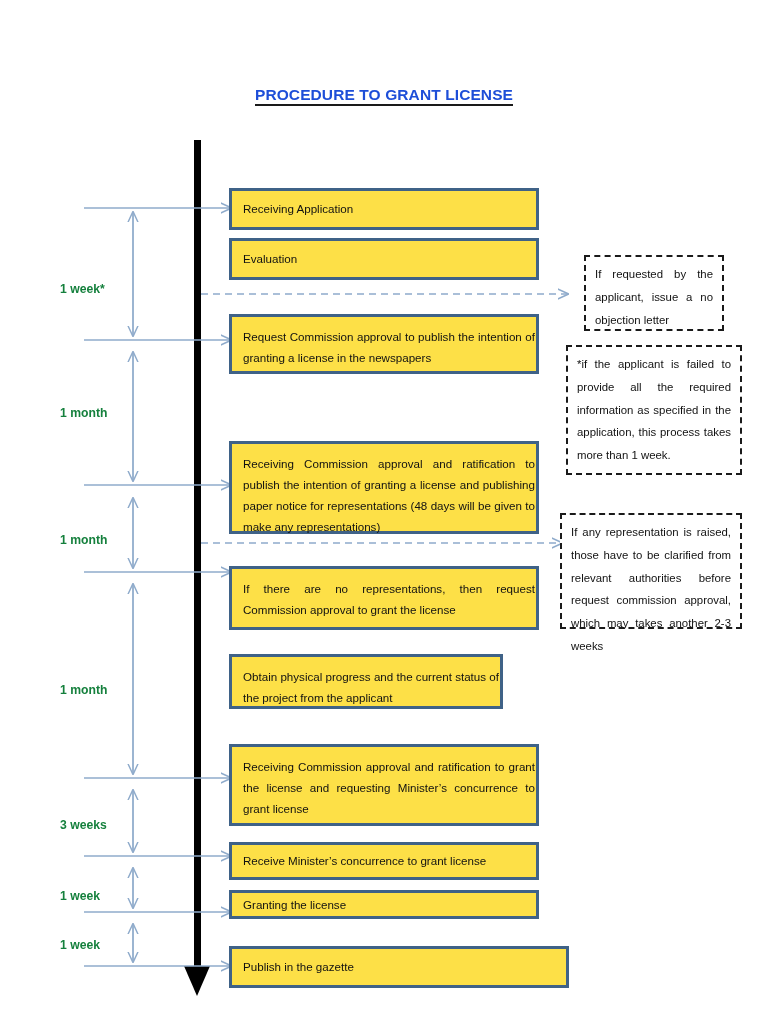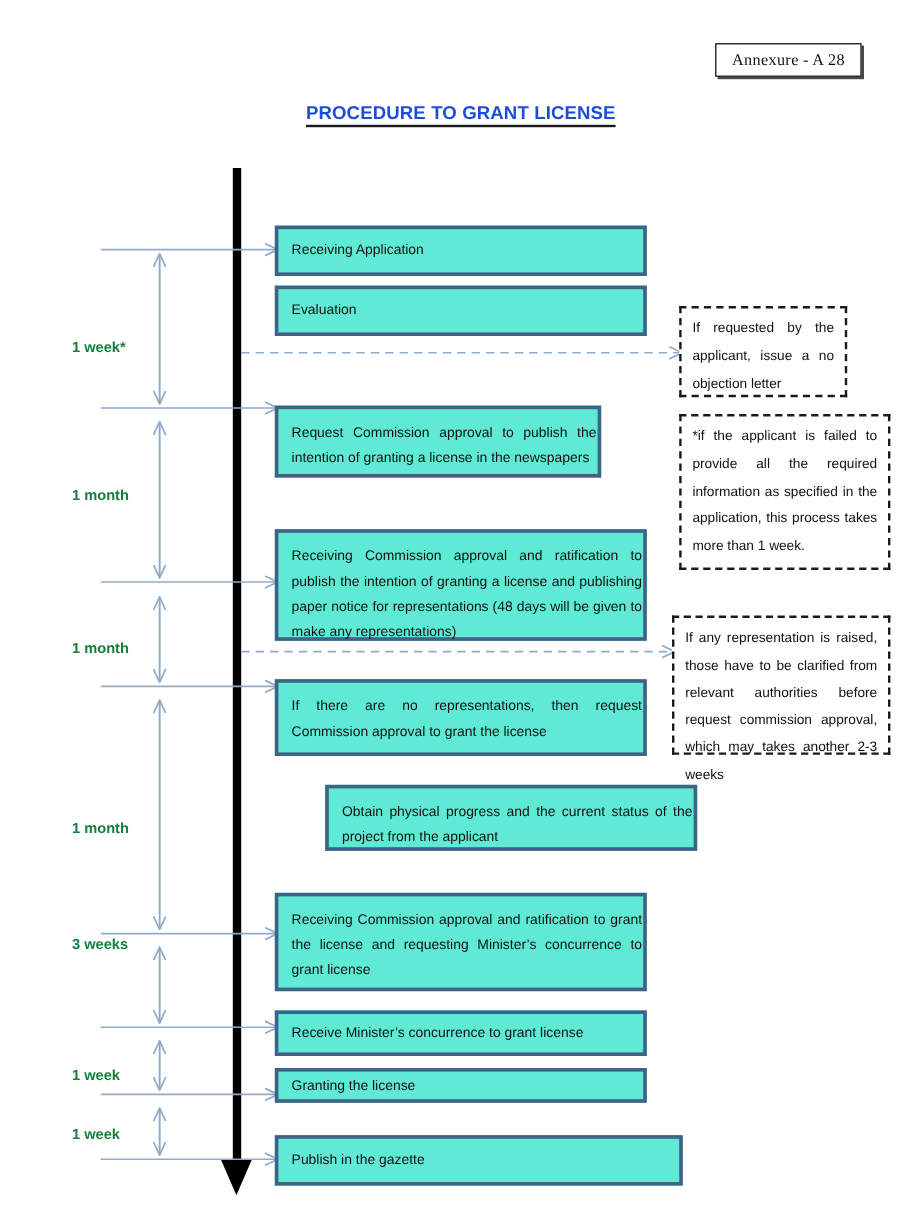--- a/index.html
+++ b/index.html
@@ -73,21 +73,21 @@
     border-left: 13px solid transparent;
     border-right: 13px solid transparent;
     border-top: 30px solid #000000;
   }
 
   
   .pbox {
     position: absolute;
     box-sizing: border-box;
     border: 3px solid #3f6287;
-    background: #5eead4;
+    background: #fde047;
     font-size: 11.6px;
     line-height: 1.82;
     color: #111111;
     padding: 9px 1px 6px 11px;
     text-align: justify;
     text-justify: inter-word;
   }
   .pbox.single {
     display: flex;
     align-items: center;
@@ -127,21 +127,20 @@
     width: 768px;
     height: 1024px;
     pointer-events: none;
   }
 </style>
 </head>
 <body>
 
 <div id="page">
 
-  <div class="annexure-box">Annexure - A 28</div>
 
   <div class="page-title">
     <span>PROCEDURE TO GRANT LICENSE</span>
   </div>
 
   <div class="spine"></div>
   <div class="spine-head"></div>
 
   <svg class="arrows" viewBox="0 0 768 1024" xmlns="http://www.w3.org/2000/svg">
     <defs>
@@ -180,45 +179,45 @@
       </g>
   </svg>
 
   <div id="boxes-layer">
       <div class="pbox single" style="left: 229px; top: 188px; width: 310px; height: 42px;">
         <span>Receiving Application</span>
       </div>
       <div class="pbox single" style="left: 229px; top: 238px; width: 310px; height: 42px;">
         <span>Evaluation</span>
       </div>
-      <div class="pbox" style="left: 229px; top: 314px; width: 272px; height: 60px; margin-top: 24px;"><span>Request Commission approval to publish the intention of granting a license in the newspapers</span></div>
+      <div class="pbox" style="left: 229px; top: 314px; width: 310px; height: 60px;"><span>Request Commission approval to publish the intention of granting a license in the newspapers</span></div>
       <div class="pbox" style="left: 229px; top: 441px; width: 310px; height: 93px;"><span>Receiving Commission approval and ratification to publish the intention of granting a license and publishing paper notice for representations (48 days will be given to make any representations)</span></div>
       <div class="pbox" style="left: 229px; top: 566px; width: 310px; height: 64px;"><span>If there are no representations, then request Commission approval to grant the license</span></div>
-      <div class="pbox" style="left: 229px; top: 654px; width: 310px; height: 55px; margin-left: 42px;"><span>Obtain physical progress and the current status of the project from the applicant</span></div>
+      <div class="pbox" style="left: 229px; top: 654px; width: 274px; height: 55px;"><span>Obtain physical progress and the current status of the project from the applicant</span></div>
       <div class="pbox" style="left: 229px; top: 744px; width: 310px; height: 82px;"><span>Receiving Commission approval and ratification to grant the license and requesting Minister’s concurrence to grant license</span></div>
       <div class="pbox single" style="left: 229px; top: 842px; width: 310px; height: 38px;">
         <span>Receive Minister’s concurrence to grant license</span>
       </div>
       <div class="pbox single" style="left: 229px; top: 890px; width: 310px; height: 29px;">
         <span>Granting the license</span>
       </div>
       <div class="pbox single" style="left: 229px; top: 946px; width: 340px; height: 42px;">
         <span>Publish in the gazette</span>
       </div>
     </div>
 
   <div id="dur-layer">
       <div class="dur" style="left: 60px; top: 282px;">1 week*</div>
       <div class="dur" style="left: 60px; top: 406px;">1 month</div>
       <div class="dur" style="left: 60px; top: 533px;">1 month</div>
       <div class="dur" style="left: 60px; top: 683px;">1 month</div>
-      <div class="dur" style="left: 60px; top: 780px;">3 weeks</div>
+      <div class="dur" style="left: 60px; top: 818px;">3 weeks</div>
       <div class="dur" style="left: 60px; top: 889px;">1 week</div>
       <div class="dur" style="left: 60px; top: 938px;">1 week</div>
     </div>
 
   <div id="notes-layer">
-      <div class="note" style="left: 566px; top: 255px; width: 140px; height: 76px;"><span>If requested by the applicant, issue a no objection letter</span></div>
+      <div class="note" style="left: 584px; top: 255px; width: 140px; height: 76px;"><span>If requested by the applicant, issue a no objection letter</span></div>
       <div class="note" style="left: 566px; top: 345px; width: 176px; height: 130px;"><span>*if the applicant is failed to provide all the required information as specified in the application, this process takes more than 1 week.</span></div>
       <div class="note" style="left: 560px; top: 513px; width: 182px; height: 116px;"><span>If any representation is raised, those have to be clarified from relevant authorities before request commission approval, which may takes another 2-3 weeks</span></div>
     </div>
 
 </div>
 
 </body></html>

